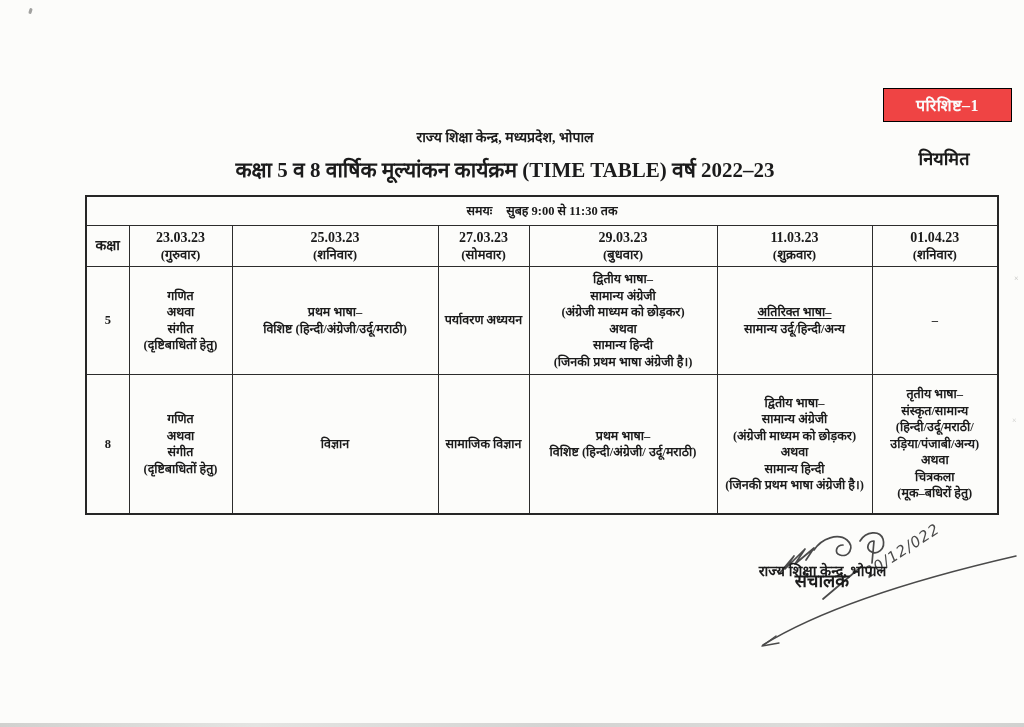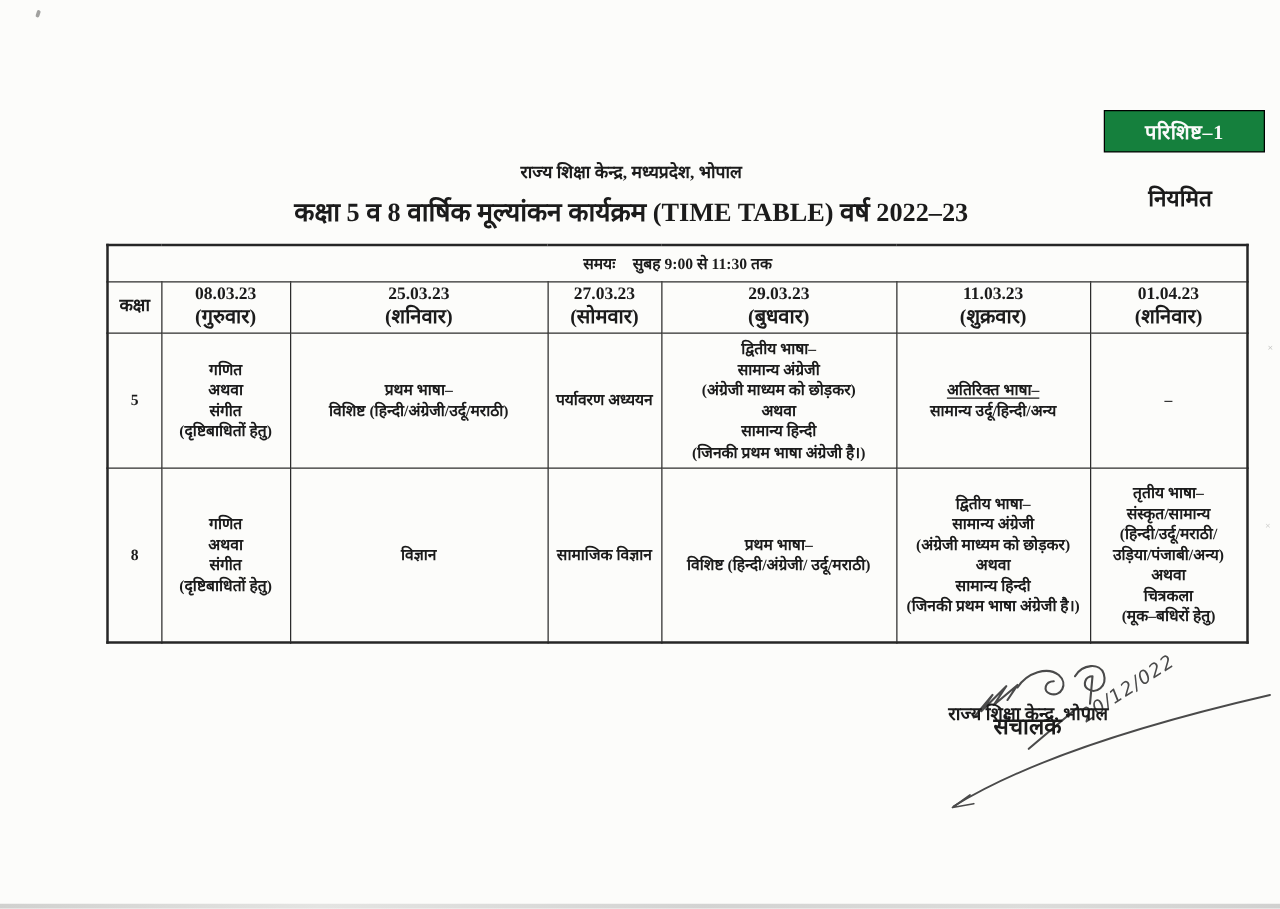--- a/index.html
+++ b/index.html
@@ -7,21 +7,21 @@
     position:relative;
     width:1024px;height:727px;
     background:#fcfcfa;
     overflow:hidden;
     font-family:"Liberation Serif","DejaVu Sans",serif;
     color:#1b1b1b;
   }
   
   .appendix-box{
     position:absolute;left:884px;top:89px;width:127px;height:32px;
-    background:#15803d;color:#fafafa;
+    background:#ef4444;color:#fafafa;
     display:flex;align-items:center;justify-content:center;
     font-size:16px;font-weight:700;letter-spacing:.5px;
     box-shadow:0 0 0 1px #000;
   }
   .regular{
     position:absolute;left:884px;top:146px;width:120px;
     text-align:center;font-size:18px;font-weight:700;
   }
   .title1{
     position:absolute;left:85px;top:127px;width:840px;
@@ -42,21 +42,21 @@
     text-align:center;vertical-align:middle;
     padding:2px 3px;
     font-size:12.5px;font-weight:600;line-height:1.32;
   }
   td.time-cell{
     text-align:left;font-size:15px;font-weight:700;
     padding-left:5px;height:24px;margin-left:16px;
   }
   td.time-cell .gap{display:inline-block;width:14px;}
   tr.head-row td{font-weight:700;font-size:14px;line-height:1.18;height:36px;}
-  tr.head-row .day{font-size:16px;}
+  tr.head-row .day{font-size:13px;}
   td.cls-head{font-size:14.5px;}
   td.cls-num{font-size:18px;font-weight:700;}
   tr.row-5 td{height:103px;}
   tr.row-8 td{height:134px;}
   .ln{display:block;}
   .ln.u{text-decoration:underline;text-underline-offset:2px;}
   
   .footnote{
     position:absolute;left:84px;top:519px;width:840px;
     font-size:13.8px;font-weight:700;line-height:1.3;
@@ -113,21 +113,21 @@
     </colgroup>
     <tbody>
       <tr class="time-row">
         <td class="time-cell" colspan="7">
           <span>समयः</span><span class="gap"></span><span>सुबह 9:00 से 11:30 तक</span>
         </td>
       </tr>
       <tr class="head-row">
         <td class="cls-head">कक्षा</td>
         <td>
-          <div>08.03.23</div>
+          <div>23.03.23</div>
           <div class="day">(गुरुवार)</div>
         </td>
         <td>
           <div>25.03.23</div>
           <div class="day">(शनिवार)</div>
         </td>
         <td>
           <div>27.03.23</div>
           <div class="day">(सोमवार)</div>
         </td>

